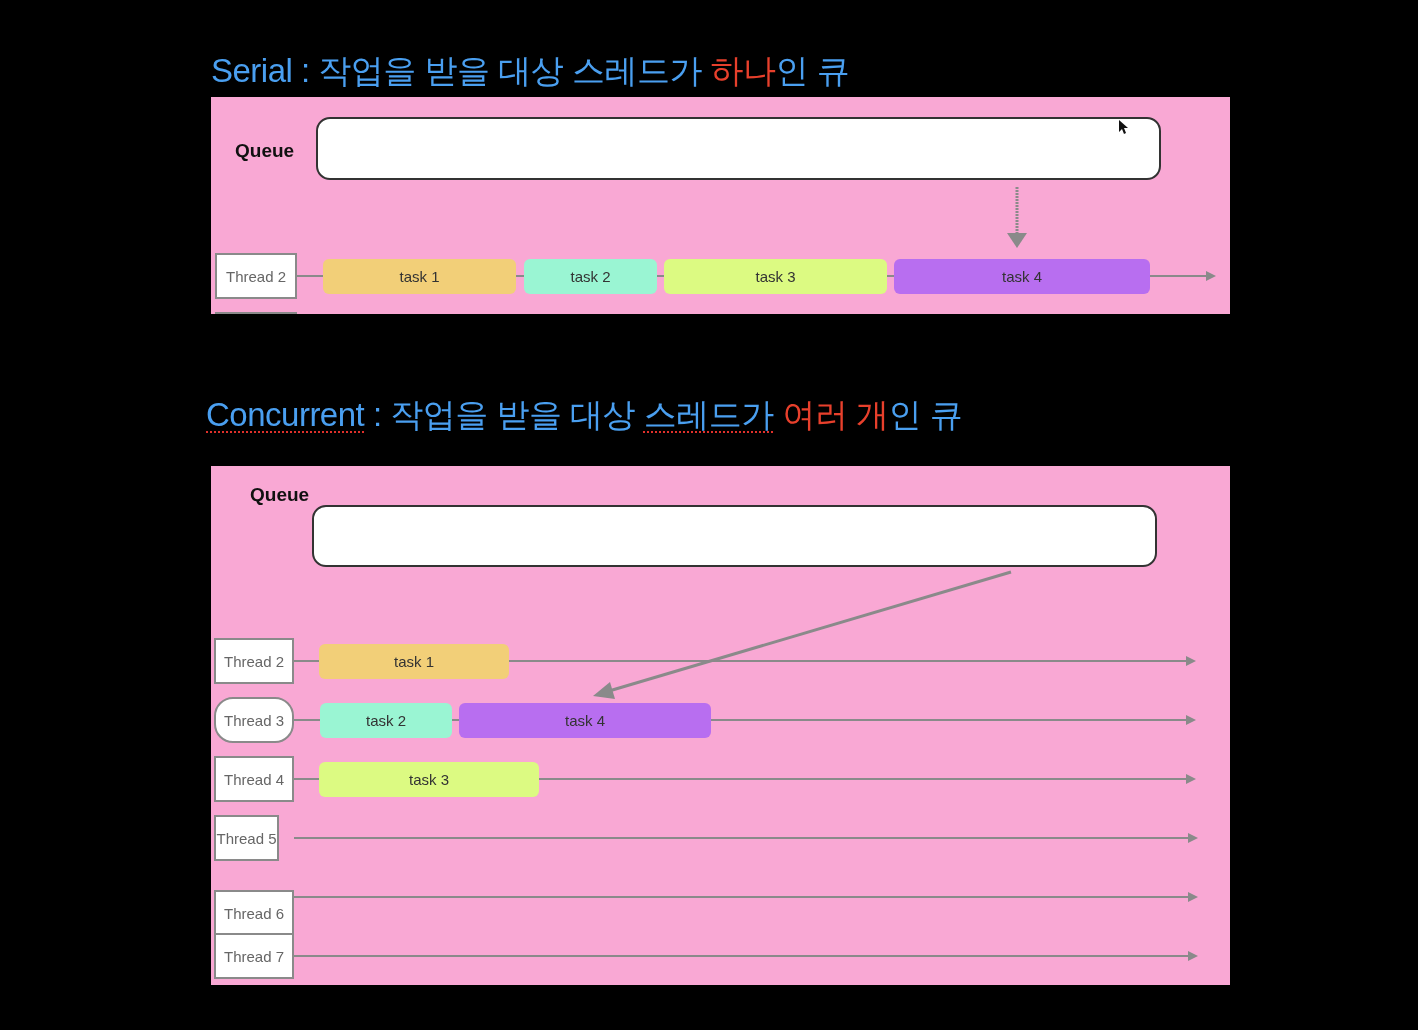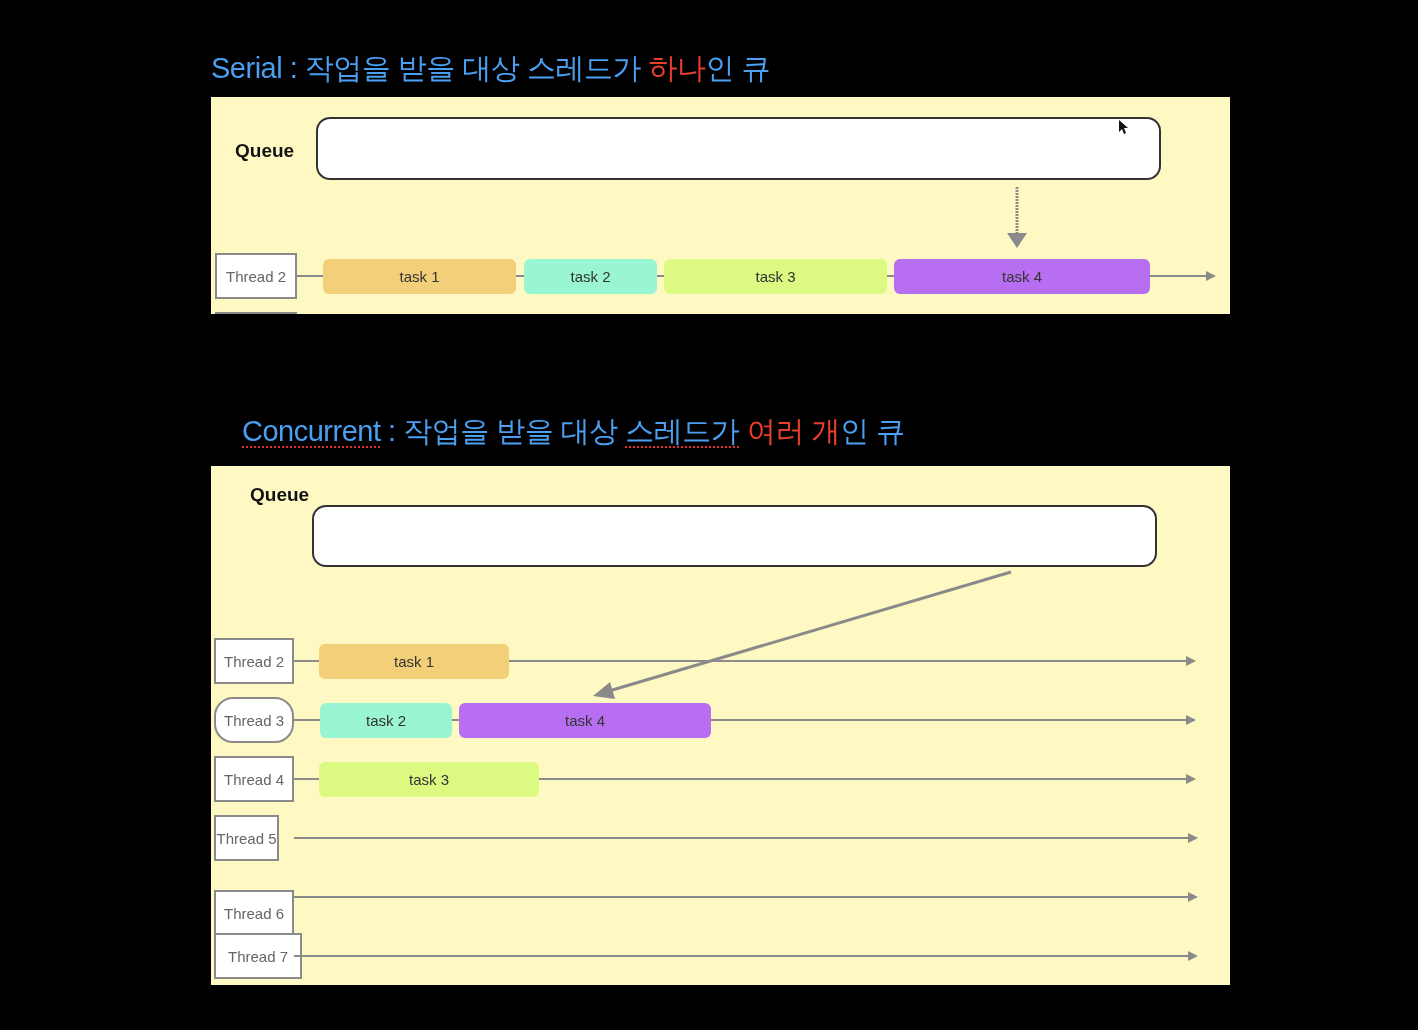--- a/index.html
+++ b/index.html
@@ -1,25 +1,25 @@
 <!DOCTYPE html>
 <html><head>
 <meta charset="utf-8">
 <style>
   html, body { margin: 0; padding: 0; }
   body {
     width: 1418px; height: 1030px; background: #000; position: relative; overflow: hidden;
     font-family: "Liberation Sans", "DejaVu Sans", sans-serif;
   }
   .heading {
-    position: absolute; font-size: 29px; color: #4a9ff0; white-space: nowrap; letter-spacing: -0.5px;
+    position: absolute; font-size: 33px; color: #4a9ff0; white-space: nowrap; letter-spacing: -0.5px;
   }
   .heading .red { color: #e8402c; }
   .heading .spell { text-decoration: underline dotted #e0302a; text-underline-offset: 5px; text-decoration-thickness: 2px; }
-  .panel { position: absolute; background: #fef9c3; overflow: hidden; }
+  .panel { position: absolute; background: #f9a8d4; overflow: hidden; }
   .queue-label { position: absolute; font-weight: bold; font-size: 19px; color: #111; }
   .queue-box {
     position: absolute; border: 2.5px solid #333; border-radius: 14px; background: #fff; box-sizing: border-box;
   }
   .thread-box {
     position: absolute; border: 2px solid #8a8a8a; background: #fff; box-sizing: border-box;
     font-size: 15px; color: #666; display: flex; align-items: center; justify-content: center;
   }
   .line { position: absolute; height: 2px; background: #8a8a8a; }
   .arrowhead {
@@ -57,34 +57,34 @@
 
   <div class="line" style="left:86px; top:178px; width:910px;"></div>
   <div class="arrowhead" style="left:995px; top:174px;"></div>
 
   <div class="task" style="left:112px; top:162px; width:193px; height:35px; background:#f2cf78;">task 1</div>
   <div class="task" style="left:313px; top:162px; width:133px; height:35px; background:#9af5d3;">task 2</div>
   <div class="task" style="left:453px; top:162px; width:223px; height:35px; background:#dcfa82;">task 3</div>
   <div class="task" style="left:683px; top:162px; width:256px; height:35px; background:#b86ef0;">task 4</div>
 </div>
 
-<div class="heading" style="left:206px; top:412px;margin-left:36px;">
+<div class="heading" style="left:206px; top:393px;">
   <span class="spell">Concurrent</span><span style="white-space:pre"> : 작업을 받을 대상 </span><span class="spell">스레드가</span><span style="white-space:pre"> </span><span class="red">여러</span><span style="white-space:pre"> </span><span class="red">개</span><span>인 큐</span>
 </div>
 
 <div class="panel" style="left:211px; top:466px; width:1019px; height:519px;">
   <div class="queue-label" style="left:39px; top:18px;">Queue</div>
   <div class="queue-box" style="left:101px; top:39px; width:845px; height:62px;"></div>
 
   <div class="thread-box" style="left:3px; top:172px; width:80px; height:46px;">Thread 2</div>
   <div class="thread-box" style="left:3px; top:231px; width:80px; height:46px;border-radius:19px;">Thread 3</div>
   <div class="thread-box" style="left:3px; top:290px; width:80px; height:46px;">Thread 4</div>
   <div class="thread-box" style="left:3px; top:349px; width:65px; height:46px;">Thread 5</div>
   <div class="thread-box" style="left:3px; top:408px; width:80px; height:46px;margin-top:16px;">Thread 6</div>
-  <div class="thread-box" style="left:3px; top:467px; width:88px; height:46px;">Thread 7</div>
+  <div class="thread-box" style="left:3px; top:467px; width:80px; height:46px;">Thread 7</div>
 
   <div class="line" style="left:83px; top:194px; width:893px;"></div>
   <div class="line" style="left:83px; top:253px; width:893px;"></div>
   <div class="line" style="left:83px; top:312px; width:893px;"></div>
   <div class="line" style="left:83px; top:371px; width:895px;"></div>
   <div class="line" style="left:83px; top:430px; width:895px;"></div>
   <div class="line" style="left:83px; top:489px; width:895px;"></div>
 
   <div class="arrowhead" style="left:975px; top:190px;"></div>
   <div class="arrowhead" style="left:975px; top:249px;"></div>

